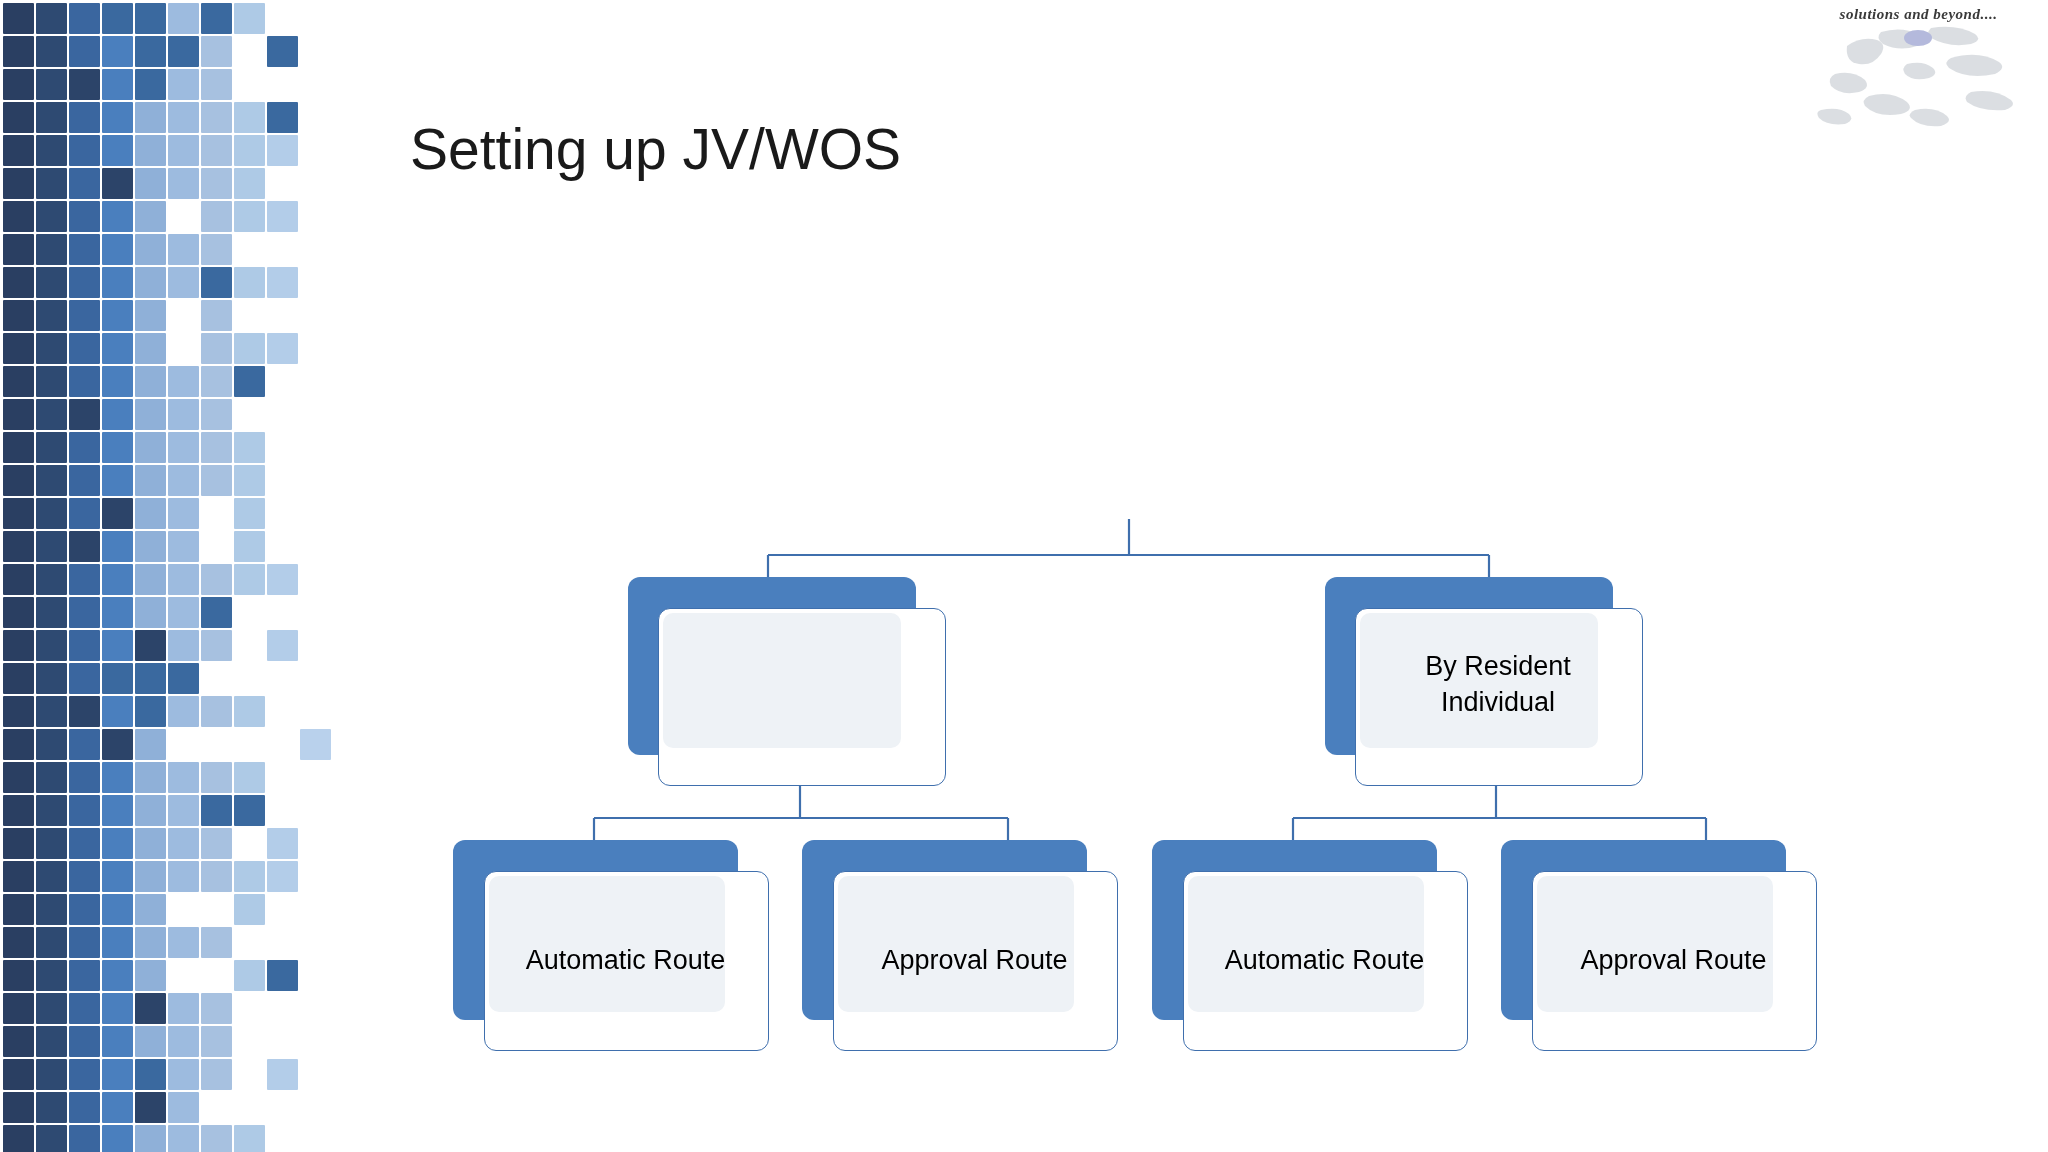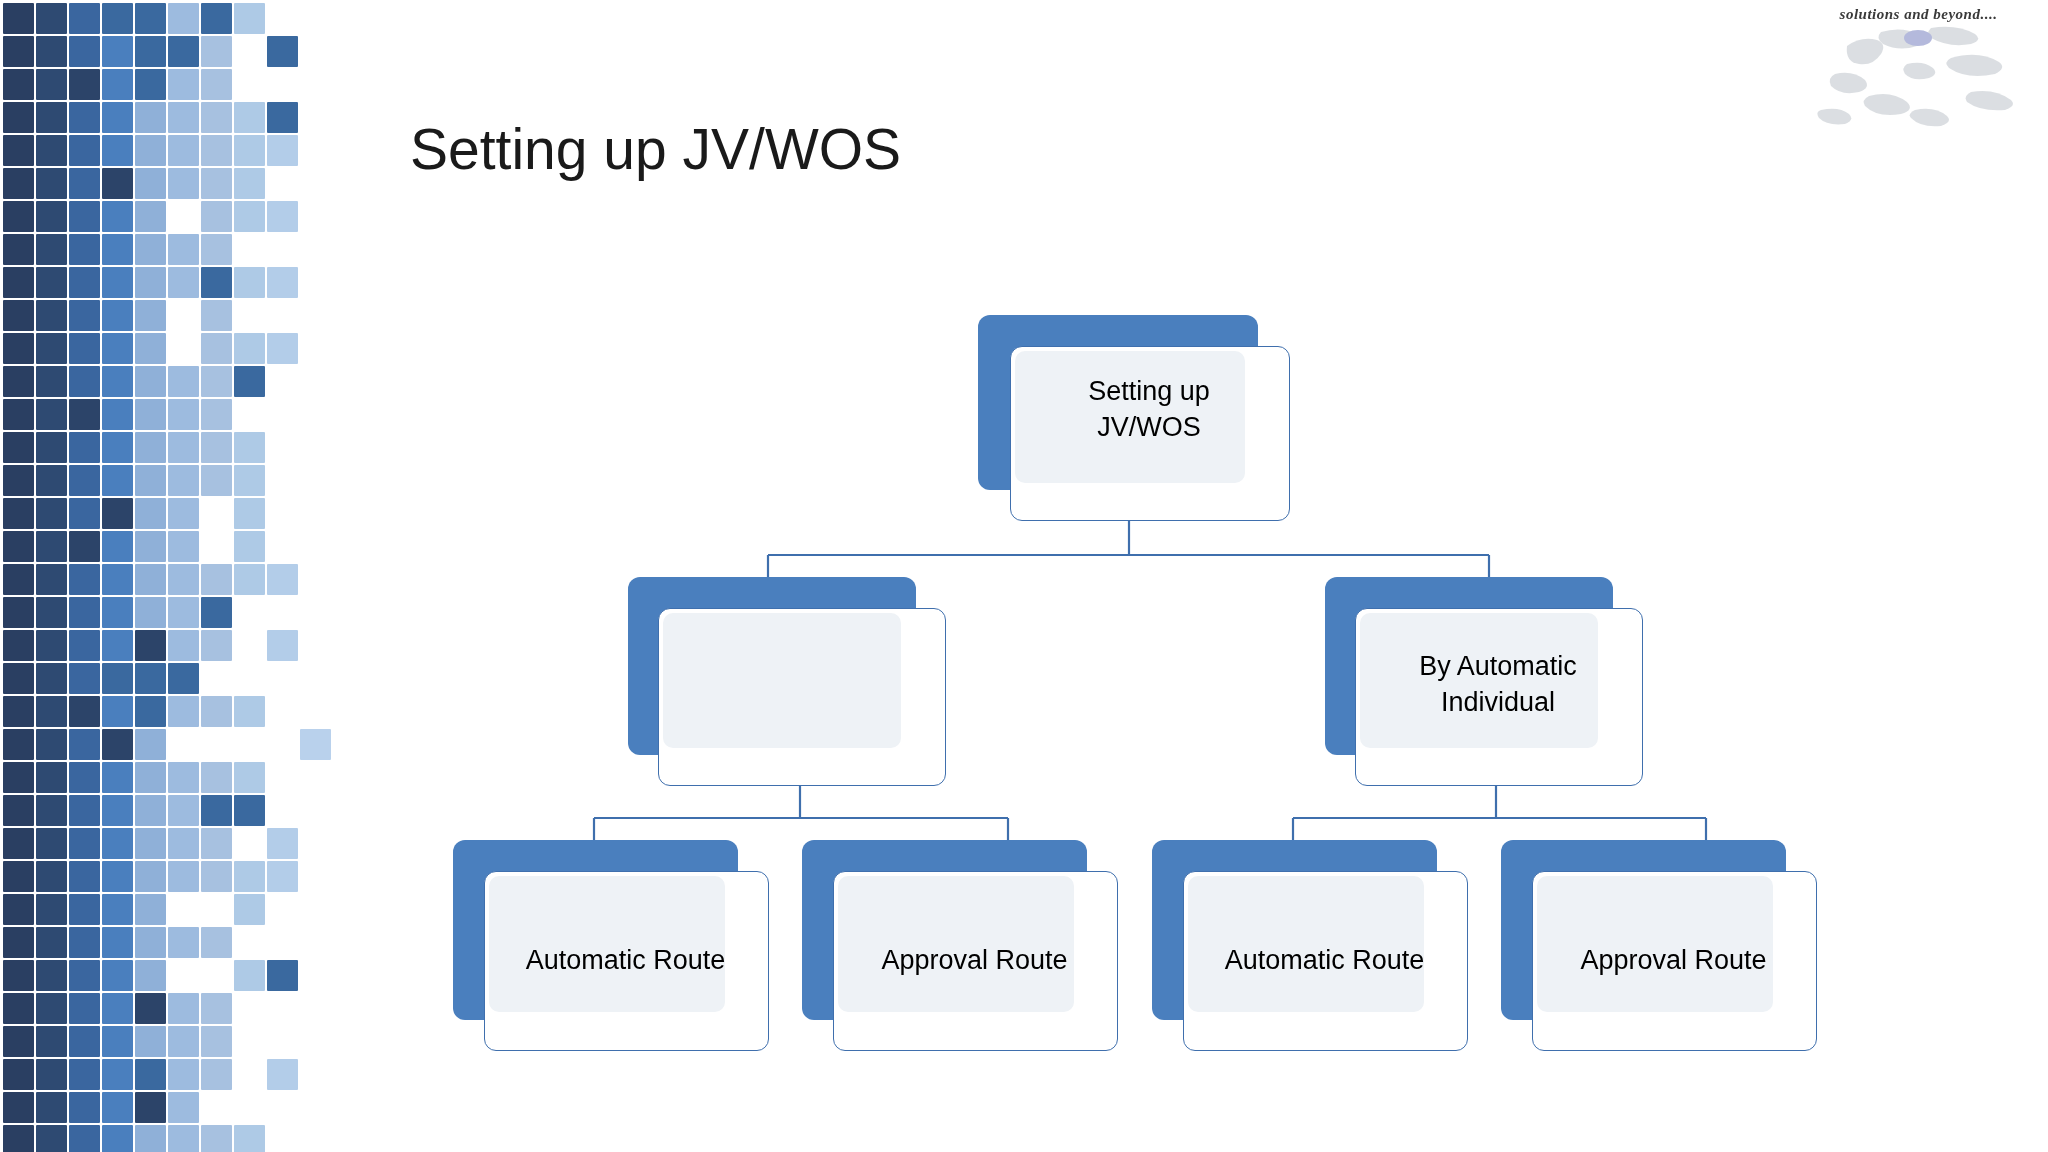--- a/index.html
+++ b/index.html
@@ -407,39 +407,32 @@
         <path d="M 594 818 L 594 848"></path>
         <path d="M1008 818 L 1008 848"></path>
 
         <path d="M1496 785 L1496 818"></path>
         <path d="M1293 818 L1706 818"></path>
         <path d="M1293 818 L1293 848"></path>
         <path d="M1706 818 L1706 848"></path>
       </g>
     </svg>
 
-    <div class="node" style="left:978px;top:315px;width:312px;height:206px;">
-      <div class="shadowbox" style="left:0;top:0;width:280px;height:175px;"></div>
-      <div class="outline" style="left:32px;top:31px;width:278px;height:173px;"></div>
-      <div class="inner" style="left:37px;top:36px;width:230px;height:132px;"></div>
-      <div class="label" style="left:32px;top:31px;width:278px;height:126px;">Setting up
-JV/WOS</div>
-    </div>
 
     <div class="node" style="left:628px;top:577px;width:318px;height:209px;">
       <div class="shadowbox" style="left:0;top:0;width:288px;height:178px;"></div>
       <div class="outline" style="left:30px;top:31px;width:286px;height:176px;"></div>
       <div class="inner" style="left:35px;top:36px;width:238px;height:135px;"></div>
     </div>
 
     <div class="node" style="left:1325px;top:577px;width:318px;height:209px;">
       <div class="shadowbox" style="left:0;top:0;width:288px;height:178px;"></div>
       <div class="outline" style="left:30px;top:31px;width:286px;height:176px;"></div>
       <div class="inner" style="left:35px;top:36px;width:238px;height:135px;"></div>
-      <div class="label" style="left:30px;top:31px;width:286px;height:152px;">By Automatic
+      <div class="label" style="left:30px;top:31px;width:286px;height:152px;">By Resident
 Individual</div>
     </div>
 
     <div class="node" style="left:453px;top:840px;width:316px;height:212px;">
       <div class="shadowbox" style="left:0;top:0;width:285px;height:180px;"></div>
       <div class="outline" style="left:31px;top:31px;width:283px;height:178px;"></div>
       <div class="inner" style="left:36px;top:36px;width:236px;height:136px;"></div>
       <div class="label" style="left:31px;top:31px;width:283px;height:178px;">Automatic Route</div>
     </div>
 

